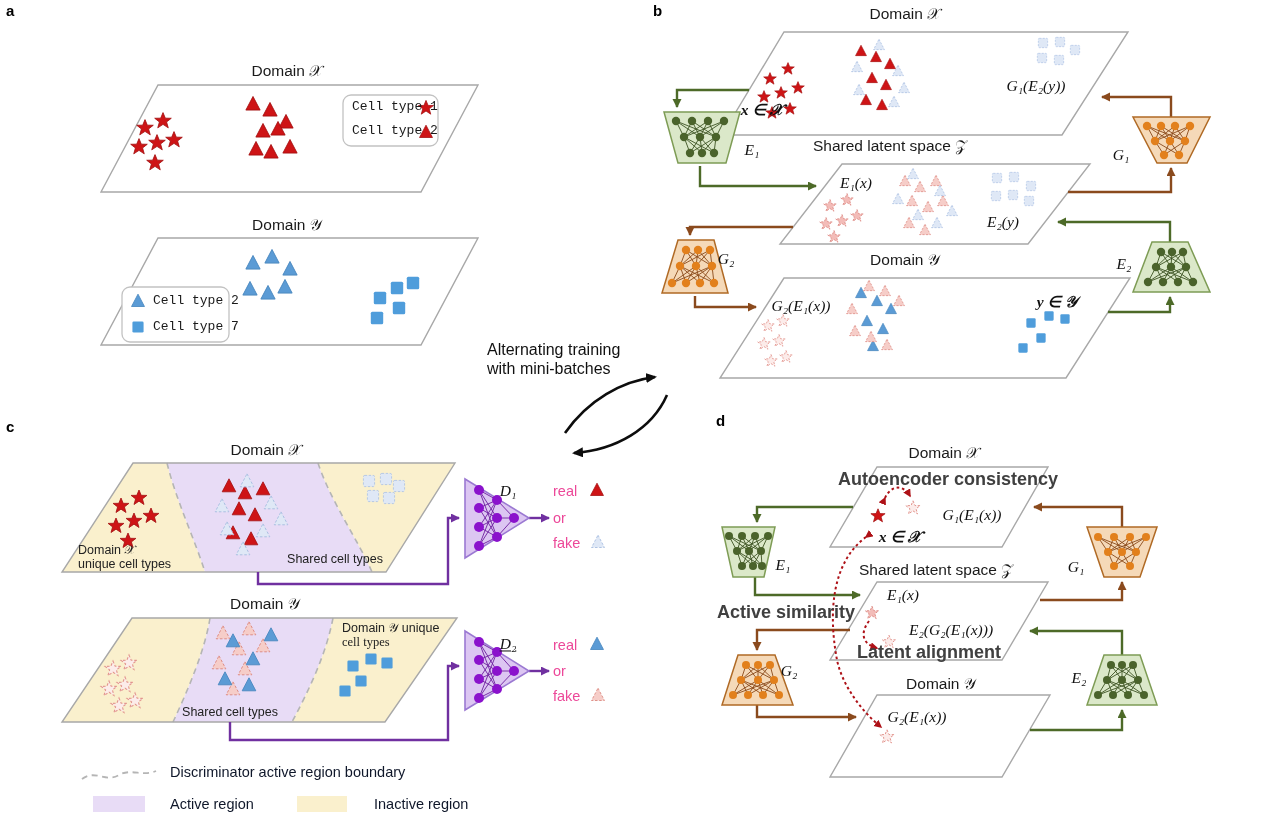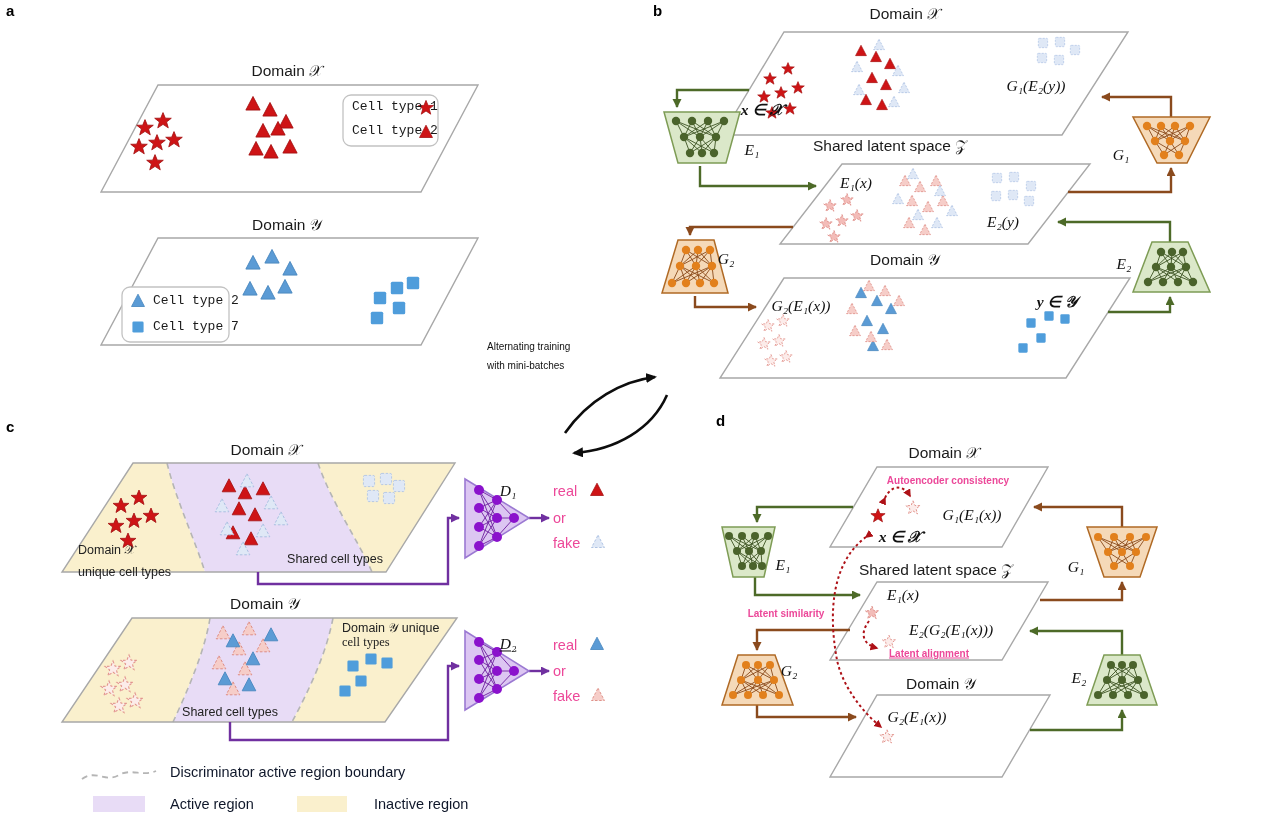--- a/index.html
+++ b/index.html
@@ -8,23 +8,23 @@
   svg{position:absolute;left:0;top:0;}
   .lbl{position:absolute;transform:translate(-50%,-50%);white-space:nowrap;line-height:1.1;}
   .lbl-left{position:absolute;white-space:nowrap;line-height:1.15;}
   .panel-letter{font-size:15px;font-weight:bold;color:#000;}
   .title{font-size:15.5px;color:#1a1a1a;}
   .math{font-family:"Liberation Serif",serif;font-style:italic;font-size:15.5px;color:#111;}
   .math-b{font-family:"Liberation Serif",serif;font-style:italic;font-weight:bold;font-size:15.5px;color:#111;}
   .small{font-size:13px;font-family:Liberation Mono, monospace;}
   .reglab{font-size:12.5px;color:#222;}
   .rof{font-size:14.5px;color:#ec4899;}
-  .center-txt{font-size:10px;color:#111;}
+  .center-txt{font-size:16px;color:#111;}
   .legend-txt{font-size:14.5px;color:#0f172a;}
-  .darkred{font-size:10px;font-weight:bold;color:#ec4899;}
+  .darkred{font-size:18px;font-weight:bold;color:#404040;}
   
   .st-red{fill:#ce1416;stroke:#a30f10;stroke-width:0.8;}
   .st-pink{fill:#f3bcb8;stroke:#d9837c;stroke-width:1;stroke-dasharray:2.6 1.8;}
   .st-pale{fill:#fcecea;stroke:#e2958e;stroke-width:1.1;stroke-dasharray:2.6 1.8;}
   .tri-red{fill:#ce1416;stroke:#a30f10;stroke-width:0.8;}
   .tri-blue{fill:#5b9bd5;stroke:#4a88bf;stroke-width:0.9;}
   .tri-pale{fill:#dfe8f6;stroke:#abc0e2;stroke-width:1;stroke-dasharray:2.6 1.8;}
   .tri-pink{fill:#f6cdc8;stroke:#dd8d85;stroke-width:1;stroke-dasharray:2.6 1.8;}
   .sq-blue{fill:#4f9ddb;stroke:#3f8accc;stroke-width:0.9;}
   .sq-pale{fill:#dfe8f6;stroke:#b0c4e6;stroke-width:1;stroke-dasharray:2.6 1.8;}
@@ -754,21 +754,21 @@
 <div class="lbl math" style="left:752px;top:150px;">E₁</div>
 <div class="lbl math" style="left:1121px;top:155px;">G₁</div>
 <div class="lbl math" style="left:726px;top:259px;">G₂</div>
 <div class="lbl math" style="left:1124px;top:264px;">E₂</div>
 
 <div class="lbl-left center-txt" style="left:487px;top:341px;">Alternating training</div>
 <div class="lbl-left center-txt" style="left:487px;top:360px;">with mini-batches</div>
 
 <div class="lbl title" style="left:266px;top:450px;">Domain 𝒳</div>
 <div class="lbl-left reglab" style="left:78px;top:543px;">Domain 𝒳</div>
-<div class="lbl-left reglab" style="left:78px;top:557px;margin-top:8px;">unique cell types</div>
+<div class="lbl-left reglab" style="left:78px;top:557px;">unique cell types</div>
 <div class="lbl reglab" style="left:335px;top:560px;">Shared cell types</div>
 <div class="lbl math" style="left:508px;top:491px;font-style:italic;">D₁</div>
 <div class="lbl-left rof" style="left:553px;top:483px;">real</div>
 <div class="lbl-left rof" style="left:553px;top:510px;">or</div>
 <div class="lbl-left rof" style="left:553px;top:535px;">fake</div>
 <div class="lbl title" style="left:265px;top:604px;">Domain 𝒴</div>
 <div class="lbl-left reglab" style="left:342px;top:621px;">Domain 𝒴 unique</div>
 <div class="lbl-left reglab" style="left:342px;top:635px;font-family:Liberation Serif, serif;">cell types</div>
 <div class="lbl reglab" style="left:230px;top:713px;">Shared cell types</div>
 <div class="lbl math" style="left:508px;top:644px;text-decoration:underline;">D₂</div>
@@ -778,23 +778,23 @@
 <div class="lbl-left legend-txt" style="left:170px;top:764px;">Discriminator active region boundary</div>
 <div class="lbl-left legend-txt" style="left:170px;top:796px;">Active region</div>
 <div class="lbl-left legend-txt" style="left:374px;top:796px;">Inactive region</div>
 
 <div class="lbl title" style="left:944px;top:453px;">Domain 𝒳</div>
 <div class="lbl darkred" style="left:948px;top:480px;">Autoencoder consistency</div>
 <div class="lbl math" style="left:972px;top:515px;">G₁(E₁(x))</div>
 <div class="lbl math-b" style="left:900px;top:537px;">x ∈ 𝒳</div>
 <div class="lbl title" style="left:936px;top:570px;">Shared latent space 𝒵</div>
 <div class="lbl math" style="left:903px;top:595px;">E₁(x)</div>
-<div class="lbl darkred" style="left:786px;top:613px;">Latent similarity</div>
+<div class="lbl darkred" style="left:786px;top:613px;">Active similarity</div>
 <div class="lbl math" style="left:951px;top:630px;">E₂(G₂(E₁(x)))</div>
-<div class="lbl darkred" style="left:929px;top:653px;text-decoration:underline;">Latent alignment</div>
+<div class="lbl darkred" style="left:929px;top:653px;">Latent alignment</div>
 <div class="lbl title" style="left:941px;top:684px;">Domain 𝒴</div>
 <div class="lbl math" style="left:917px;top:717px;">G₂(E₁(x))</div>
 <div class="lbl math" style="left:783px;top:565px;">E₁</div>
 <div class="lbl math" style="left:1076px;top:567px;">G₁</div>
 <div class="lbl math" style="left:789px;top:671px;">G₂</div>
 <div class="lbl math" style="left:1079px;top:678px;">E₂</div>
 
 </div>
 
 </body></html>

